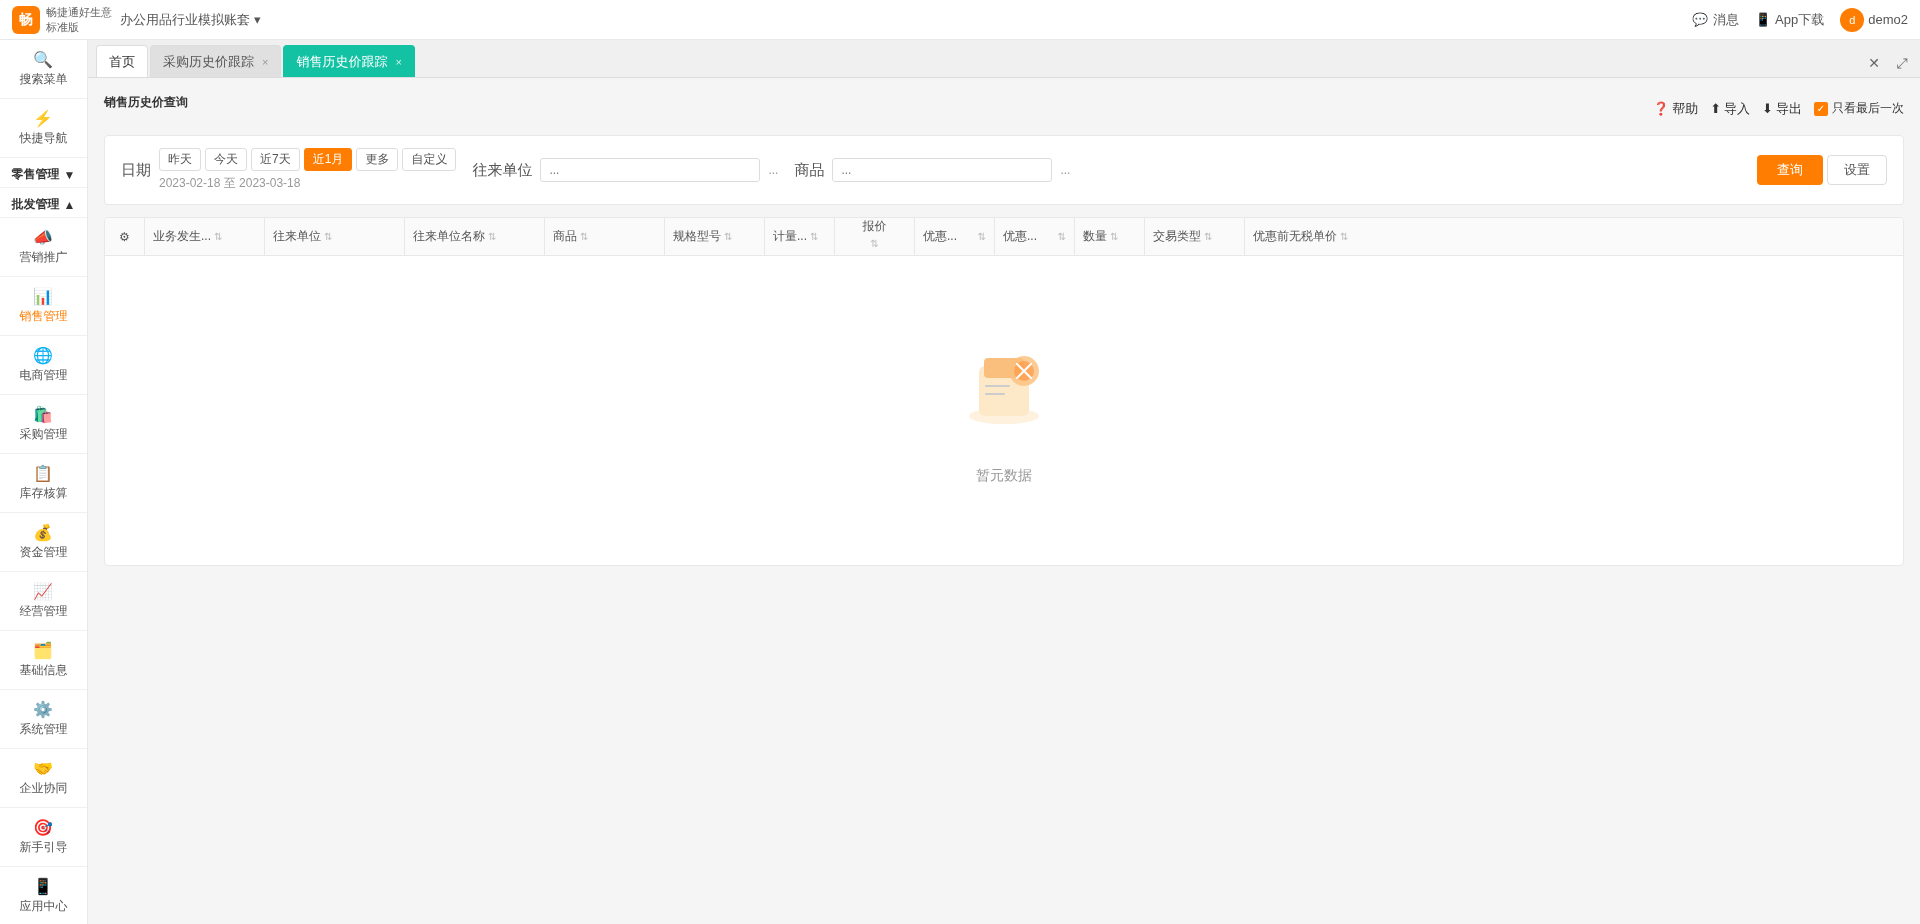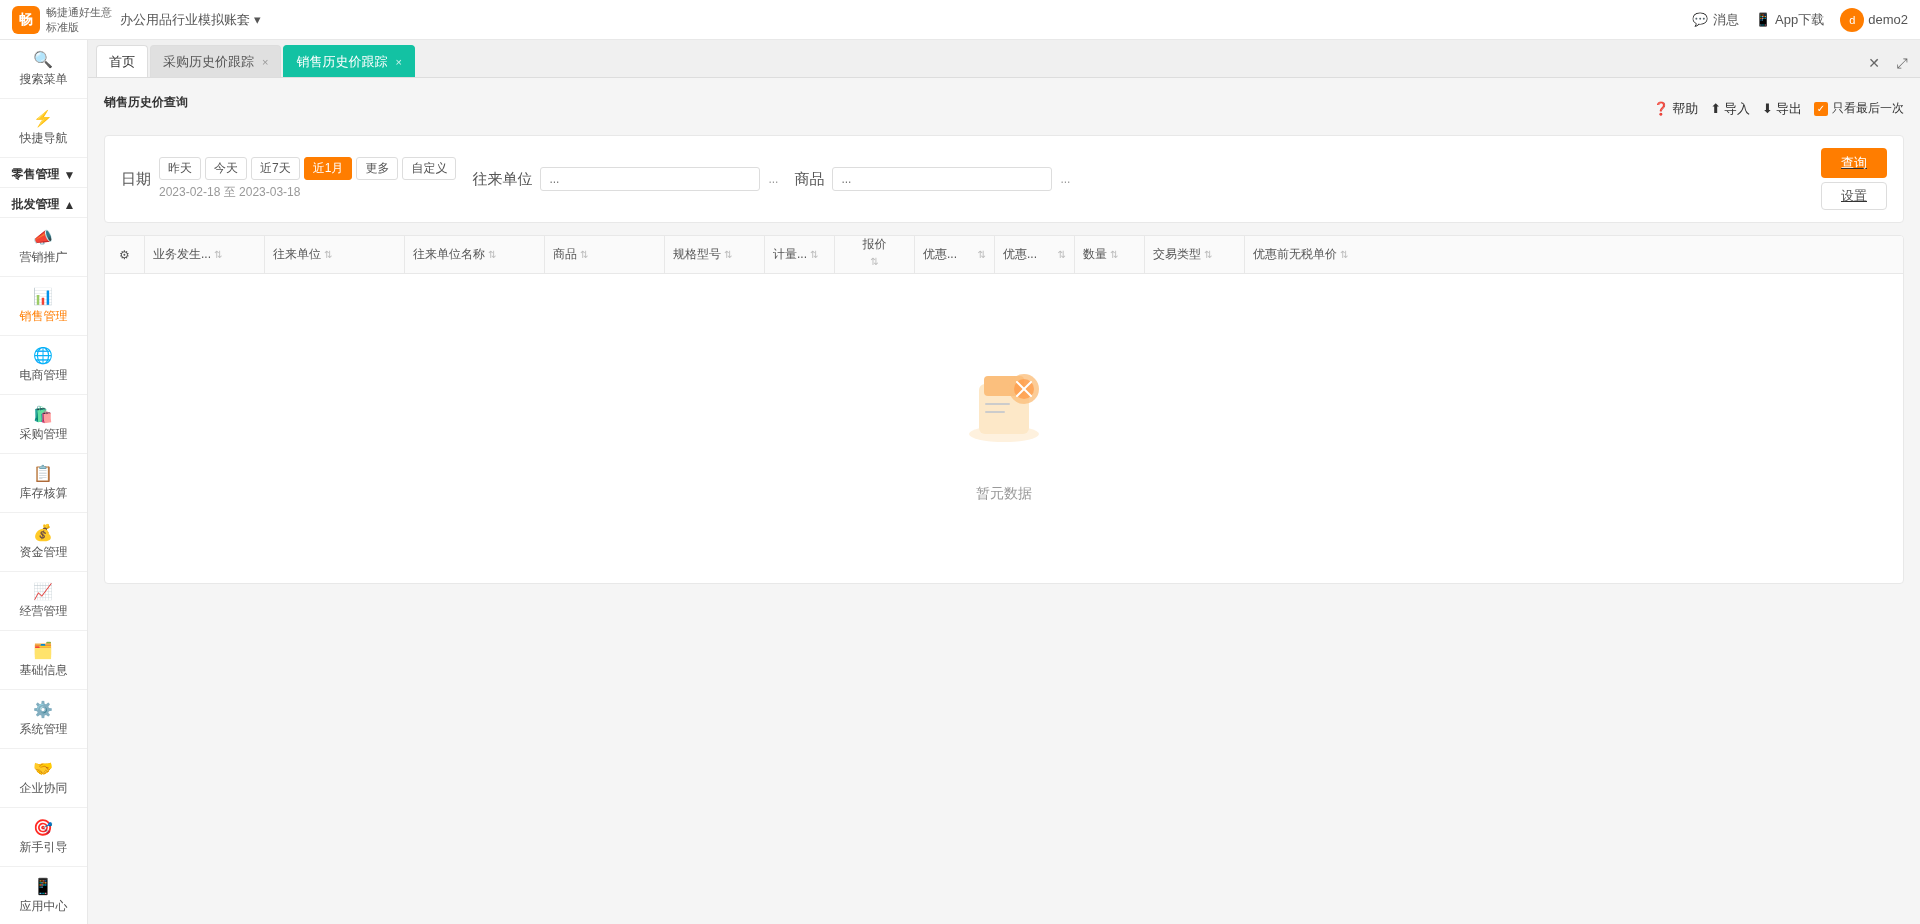--- a/index.html
+++ b/index.html
@@ -578,21 +578,21 @@
             <input class="partner-input" type="text" placeholder="..." style="">
             <span class="ellipsis-btn">...</span>
           </div>
 
           <div class="query-field">
             <span class="query-label">商品</span>
             <input class="goods-input" type="text" placeholder="..." style="">
             <span class="ellipsis-btn">...</span>
           </div>
 
-          <div style="display:flex; flex-direction:column; gap:4px; margin-left:auto;text-decoration:underline;">
+          <div style="display:flex; flex-direction:row; gap:4px; margin-left:auto;">
             <button class="query-btn">查询</button>
             <button class="settings-btn">设置</button>
           </div>
         </div>
       </div>
 
       <div class="data-table">
         <div class="table-header">
           <div class="th th-gear">
             <span>⚙</span>

